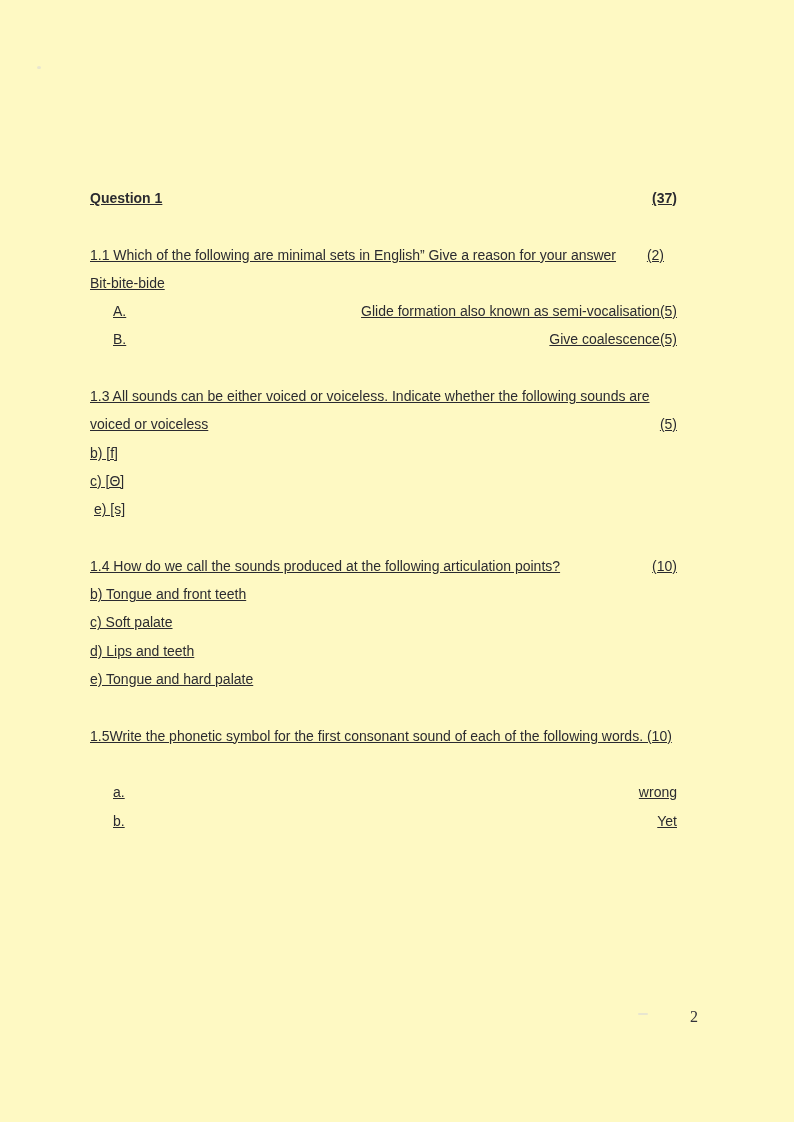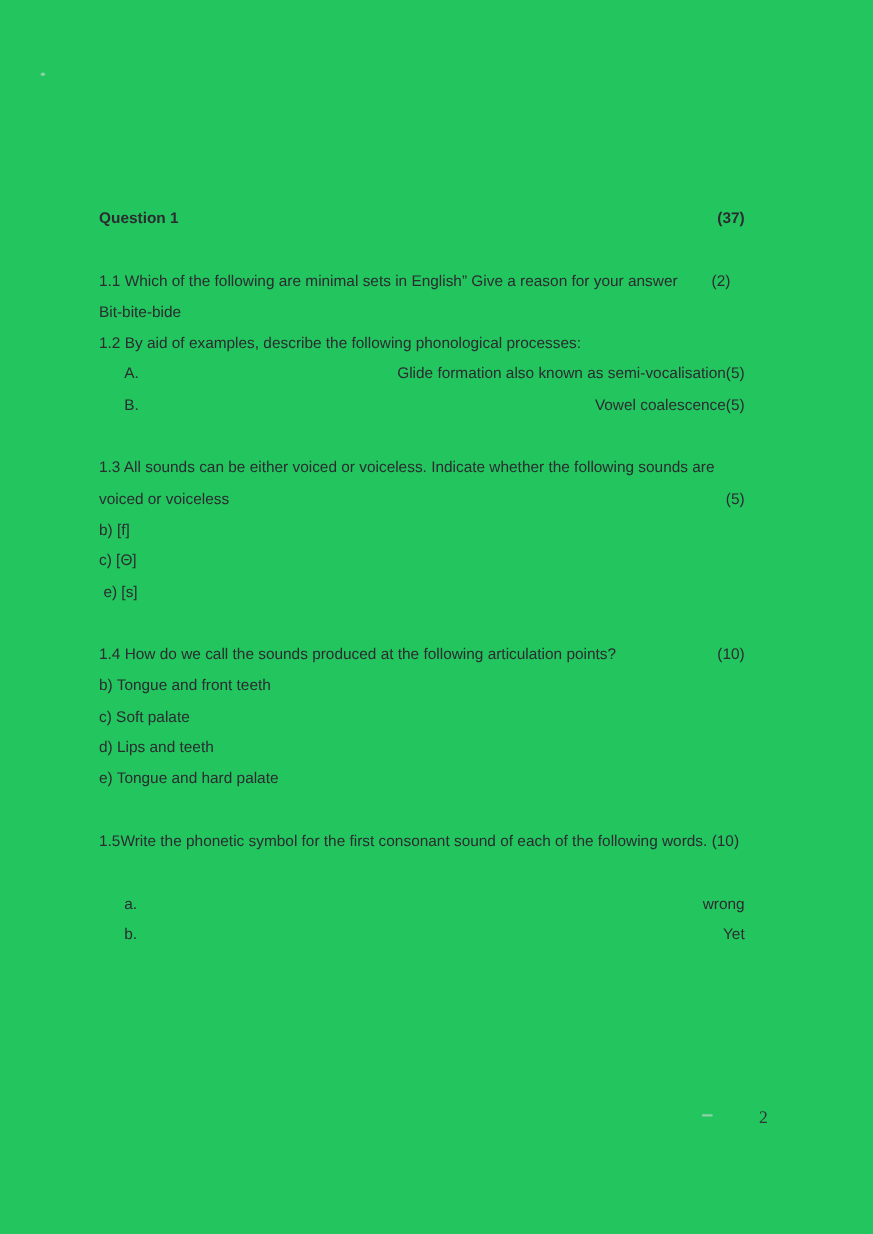--- a/index.html
+++ b/index.html
@@ -5,27 +5,28 @@
   html, body {
     margin: 0;
     padding: 0;
     background: #e8e8e8;
   }
   .page {
     position: relative;
     width: 794px;
     height: 1122px;
     margin: 0 auto;
-    background: #22c55e;
+    background: #fef9c3;
     box-sizing: border-box;
     padding: 184px 117px 0 90px;
     font-family: "Liberation Sans", sans-serif;
     font-size: 14px;
     color: #2b2b30;
     overflow: hidden;
+    text-decoration: underline;
   }
   .row {
     display: flex;
     justify-content: space-between;
     align-items: flex-start;
     line-height: 28.3px;
     white-space: nowrap;
   }
   .row .text { flex: 0 1 auto; }
   .row .marks { flex: 0 0 auto; text-align: right; padding-left: 10px; }
@@ -76,29 +77,28 @@
   </div>
 
   <div class="blank"></div>
 
   <div class="row">
     <span class="text">1.1 Which of the following are minimal sets in English” Give a reason for your answer</span>
     <span class="marks marks-tight">(2)</span>
   </div>
   <div class="plain-line">Bit-bite-bide</div>
 
-  <div class="plain-line">1.2 By aid of examples, describe the following phonological processes:</div>
   <div class="item-row">
     <span class="item-label">A.</span>
     <span class="item-text">Glide formation also known as semi-vocalisation</span>
     <span class="marks">(5)</span>
   </div>
   <div class="item-row">
     <span class="item-label">B.</span>
-    <span class="item-text">Vowel coalescence</span>
+    <span class="item-text">Give coalescence</span>
     <span class="marks">(5)</span>
   </div>
 
   <div class="blank"></div>
 
   <div class="plain-line">1.3 All sounds can be either voiced or voiceless. Indicate whether the following sounds are</div>
   <div class="row">
     <span class="text">voiced or voiceless</span>
     <span class="marks">(5)</span>
   </div>

